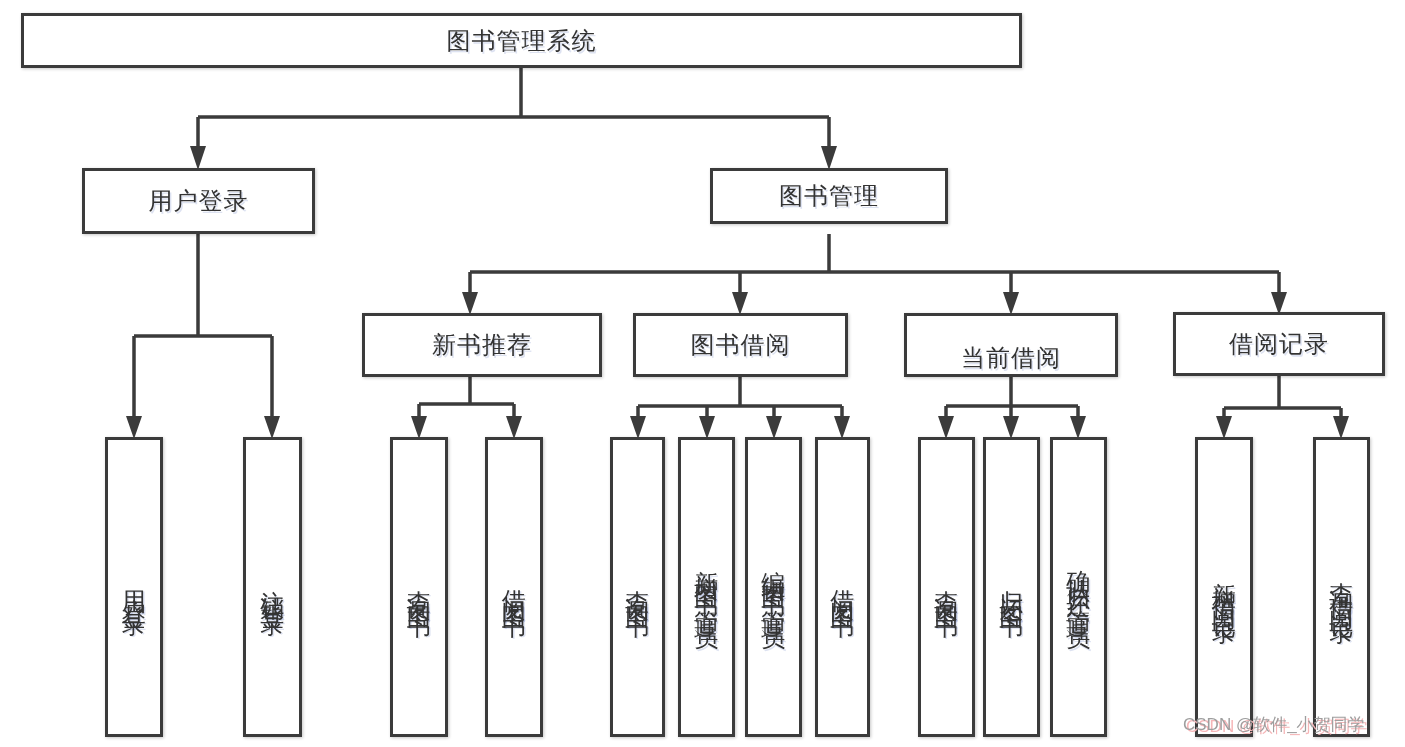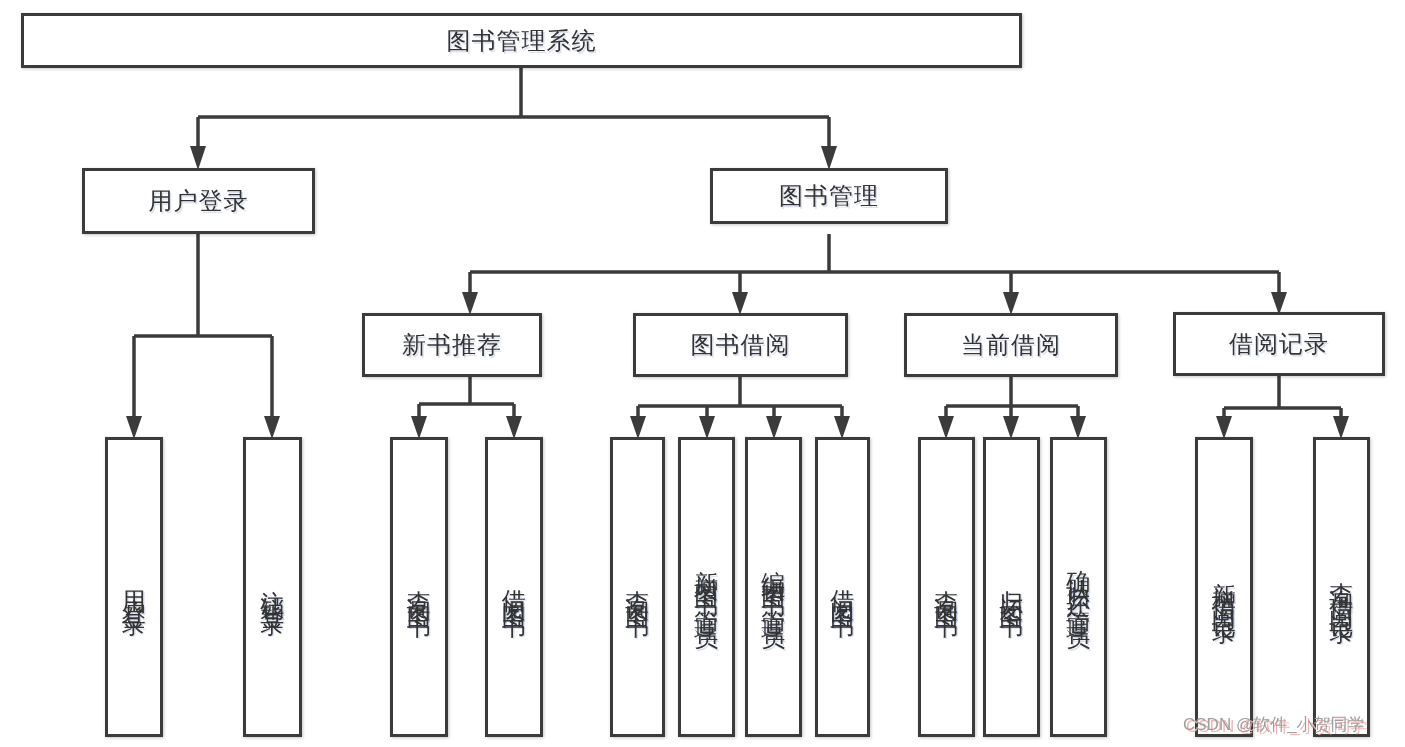--- a/index.html
+++ b/index.html
@@ -74,27 +74,27 @@
     <span>图书管理系统</span>
   </div>
 
   <div class="node hnode" style="left:82px;top:168px;width:233px;height:66px;">
     <span>用户登录</span>
   </div>
   <div class="node hnode" style="left:710px;top:168px;width:238px;height:56px;">
     <span>图书管理</span>
   </div>
 
-  <div class="node hnode" style="left:362px;top:313px;width:180px;height:64px;">
+  <div class="node hnode" style="left:362px;top:313px;width:240px;height:64px;">
     <span>新书推荐</span>
   </div>
   <div class="node hnode" style="left:633px;top:313px;width:215px;height:64px;text-align:right;">
     <span>图书借阅</span>
   </div>
-  <div class="node hnode" style="left:904px;top:313px;width:214px;height:64px;">
+  <div class="node hnode" style="left:904px;top:313px;width:214px;height:64px;align-items:flex-end;">
     <span>当前借阅</span>
   </div>
   <div class="node hnode" style="left:1173px;top:312px;width:212px;height:64px;">
     <span>借阅记录</span>
   </div>
 
   <div class="node vnode" style="left:105px;top:437px;width:58px;height:300px;">
     <span>用户登录</span>
   </div>
   <div class="node vnode" style="left:243px;top:437px;width:59px;height:300px;">

